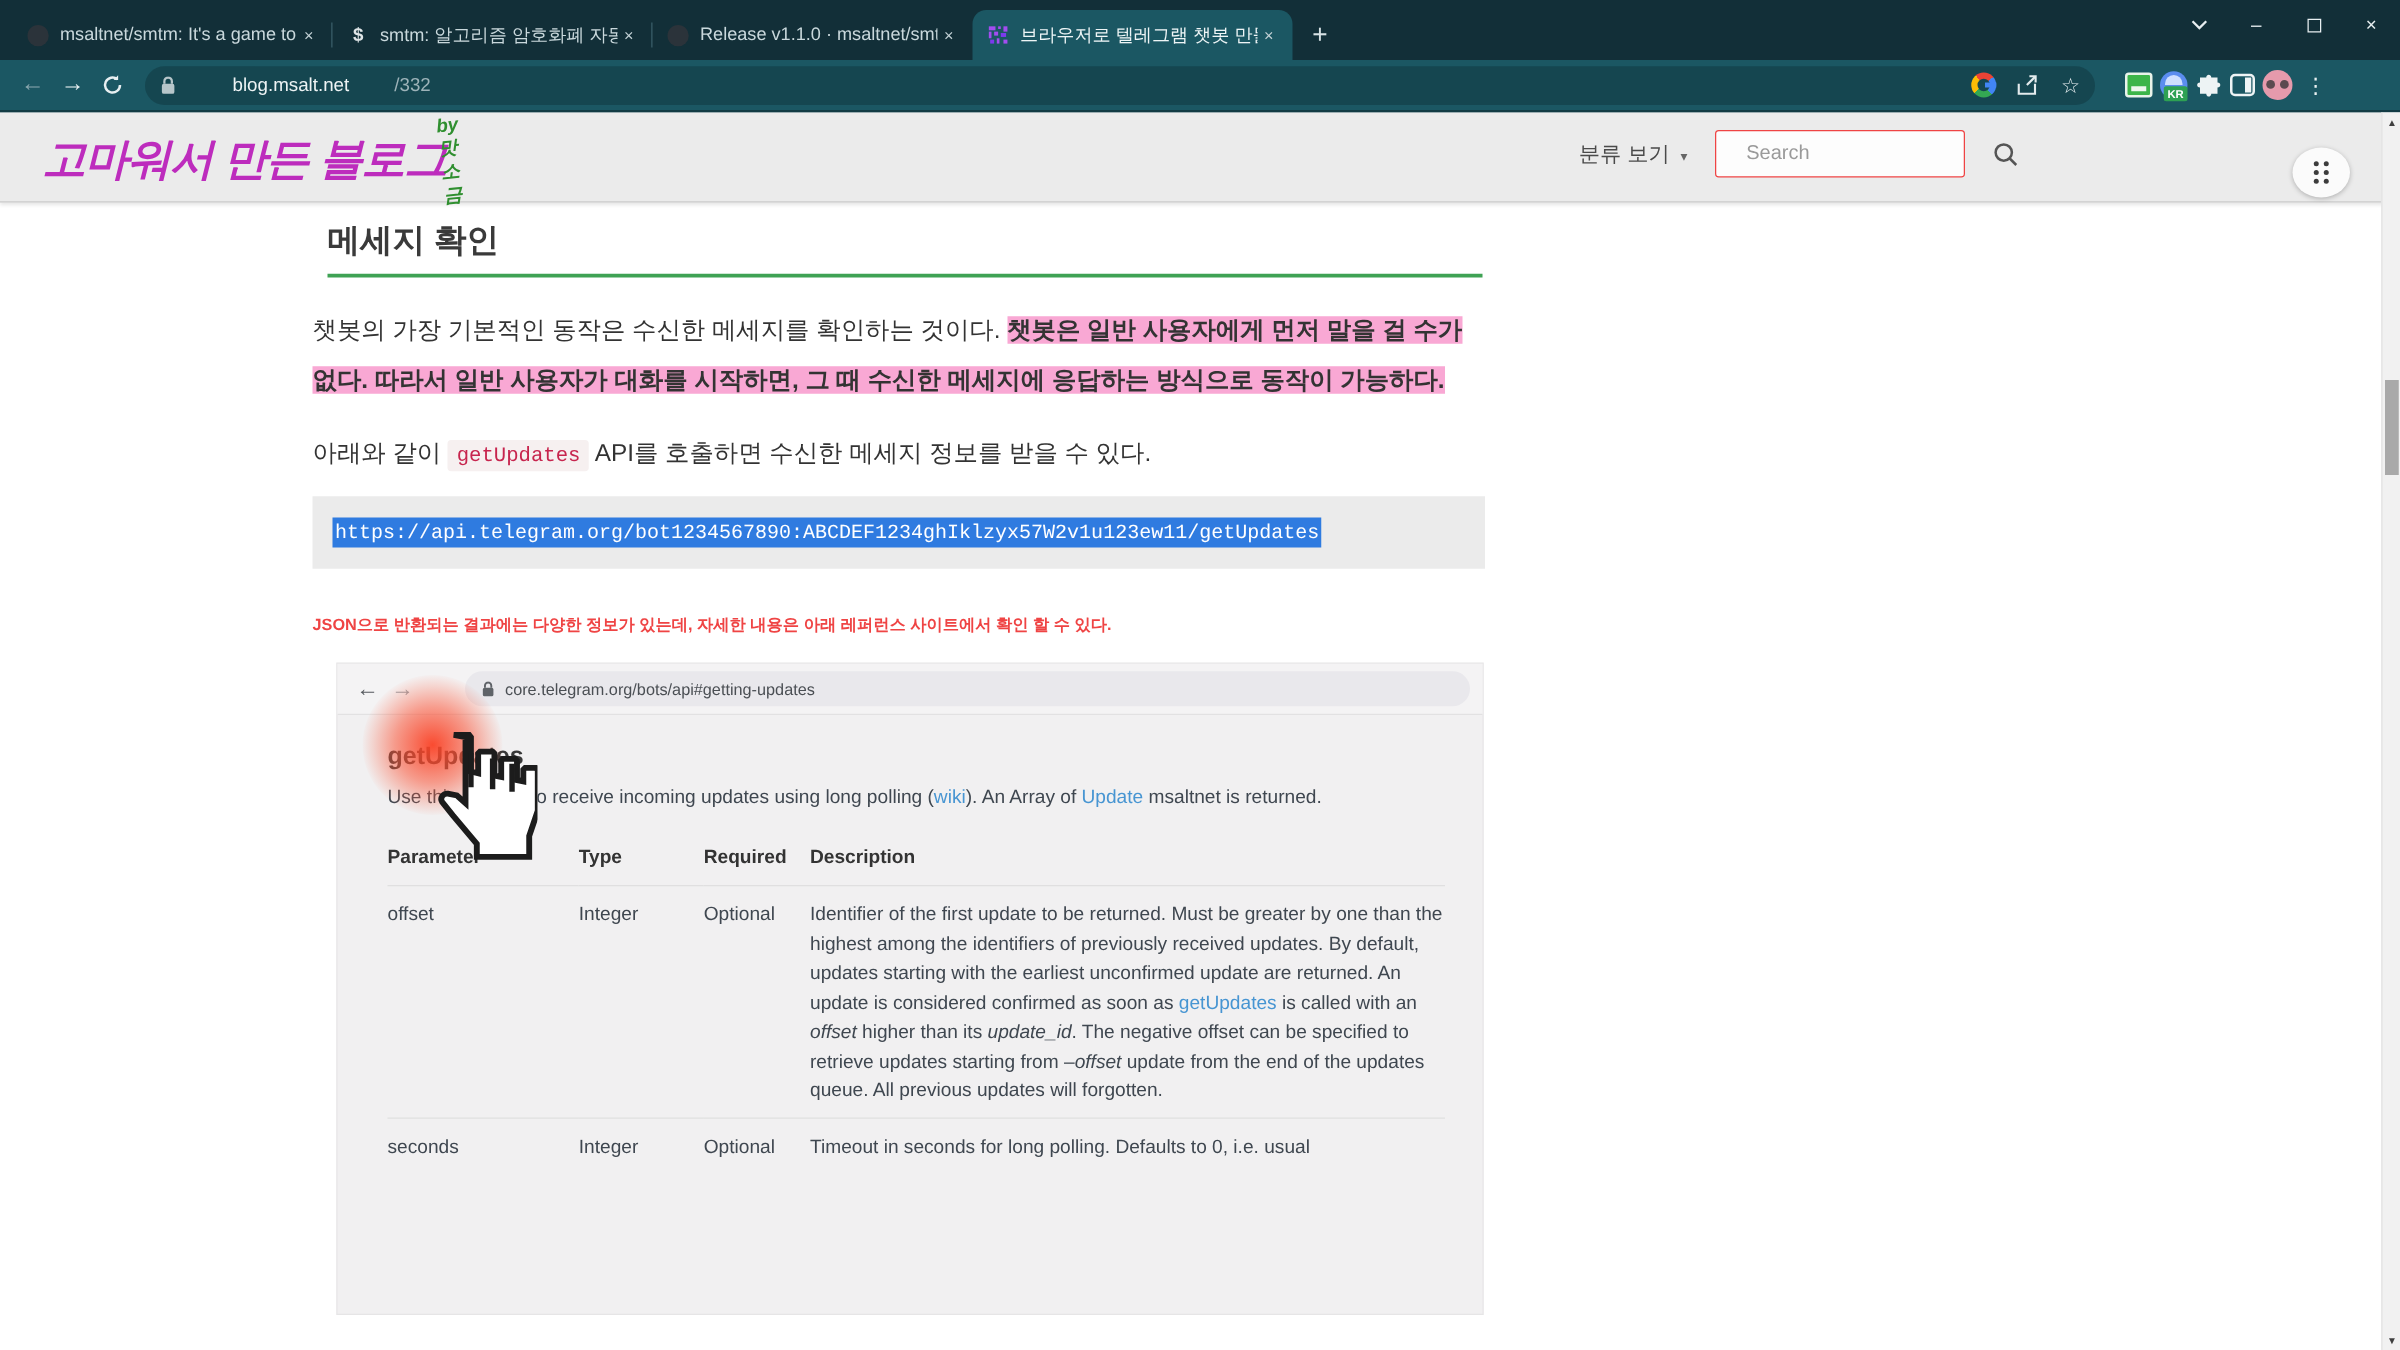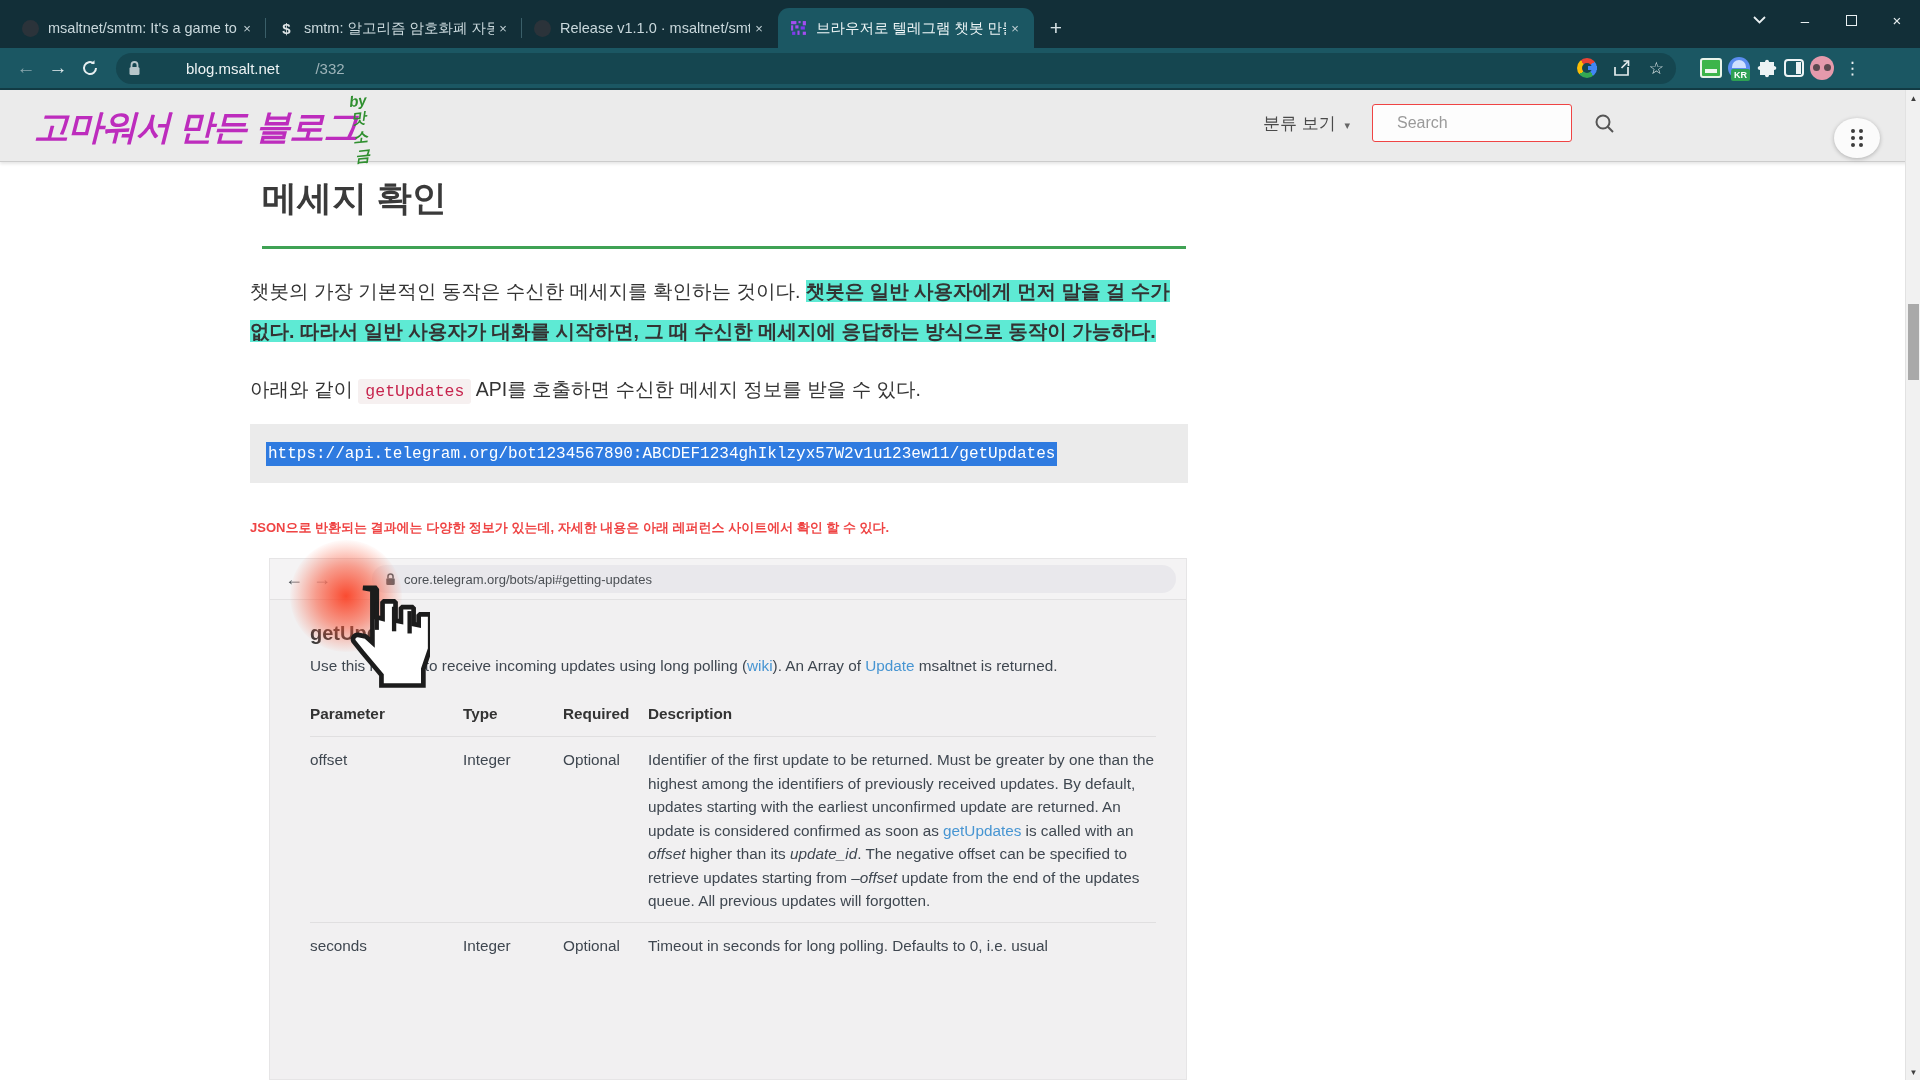--- a/index.html
+++ b/index.html
@@ -81,24 +81,24 @@
   
   #scrollbar { position:absolute; right:0; top:90px; width:15px; height:990px; background:#f1f1f1;
     border-left:1px solid #e2e2e2; }
   #scrollbar .arr { width:15px; height:16px; display:flex; align-items:center; justify-content:center;
     color:#3f3f3f; font-size:8px; }
   #scrollbar .arr.down { position:absolute; bottom:0; }
   #scrollbar .thumb { position:absolute; left:2px; top:214px; width:11px; height:76px; background:#a9a9a9; }
 
   
   #content { position:absolute; left:250px; top:153px; width:938px; color:#333; }
-  .article-title { margin:22px 0 0 12px; width:924px; font-size:35px; font-weight:bold; color:#3a3a3a;
-    padding-bottom:24px; border-bottom:3px solid #3fa254; }
+  .article-title { margin:22px 0 0 12px; width:924px; font-size:26px; font-weight:bold; color:#3a3a3a;
+    padding-bottom:9px; border-bottom:3px solid #3fa254; }
   .p1 { margin-top:22px; font-size:19.5px; line-height:40px; color:#333; }
-  .hl { background:#5eead4; font-weight:bold; }
+  .hl { background:#f9a8d4; font-weight:bold; }
   .p2 { margin-top:25px; font-size:19.5px; color:#333; }
   .inline-code { font-family:"Liberation Mono",monospace; font-size:16.5px; color:#c7254e;
     background:#f6f0f0; padding:3px 7px; border-radius:3px; }
   .codeblock { margin-top:21px; background:#ebebeb; padding:20px 16px; }
   .sel-url { font-family:"Liberation Mono",monospace; font-size:16px; background:#2f7be0; color:#ffffff;
     padding:3px 2px; white-space:nowrap; }
   .p3 { margin-top:25px; font-size:13px; line-height:40px; color:#ef4444; width:935px;font-weight:bold; }
 
   
   .embed { position:relative; margin:11px 0 0 20px; width:916px; height:520px; background:#f1f0f1;

